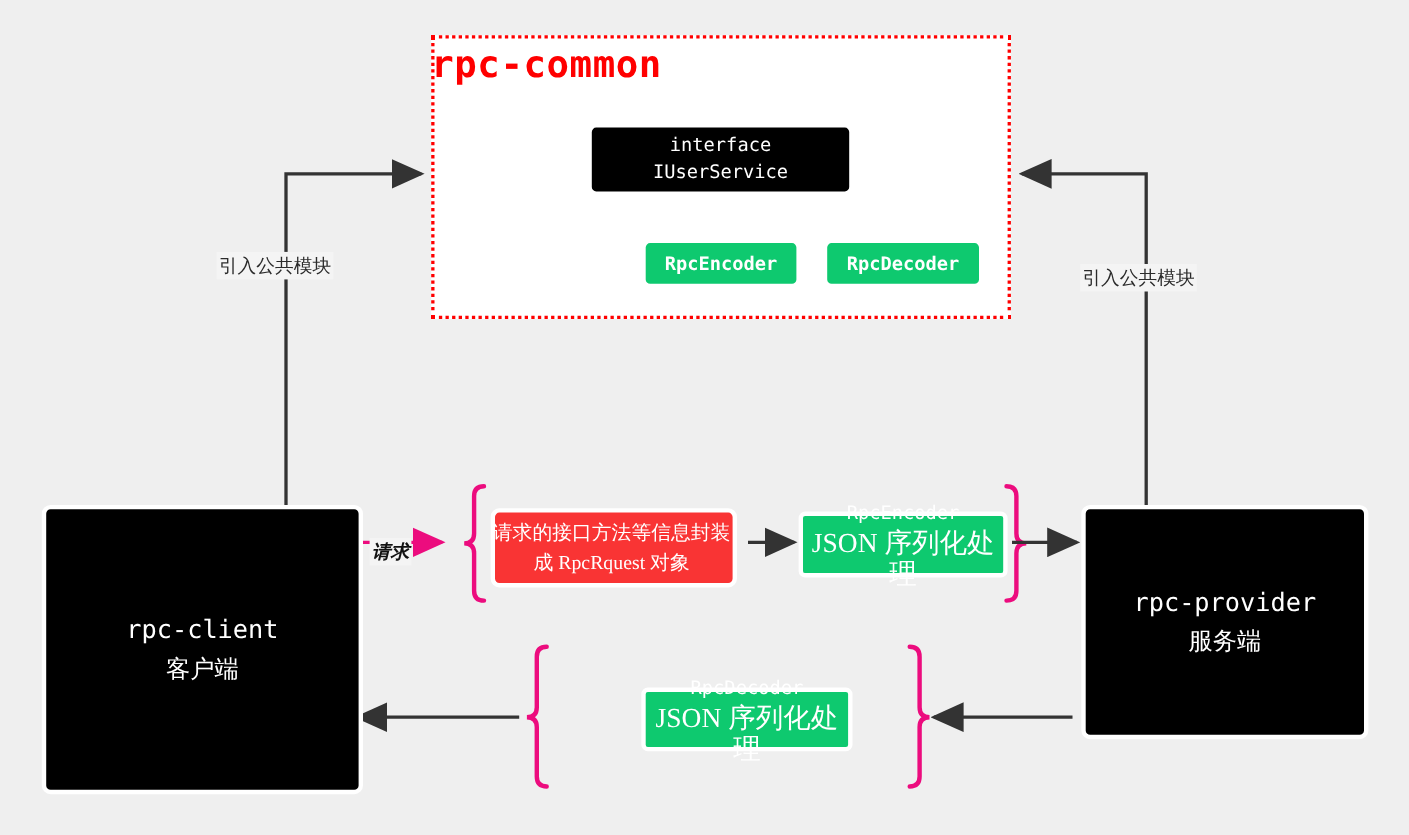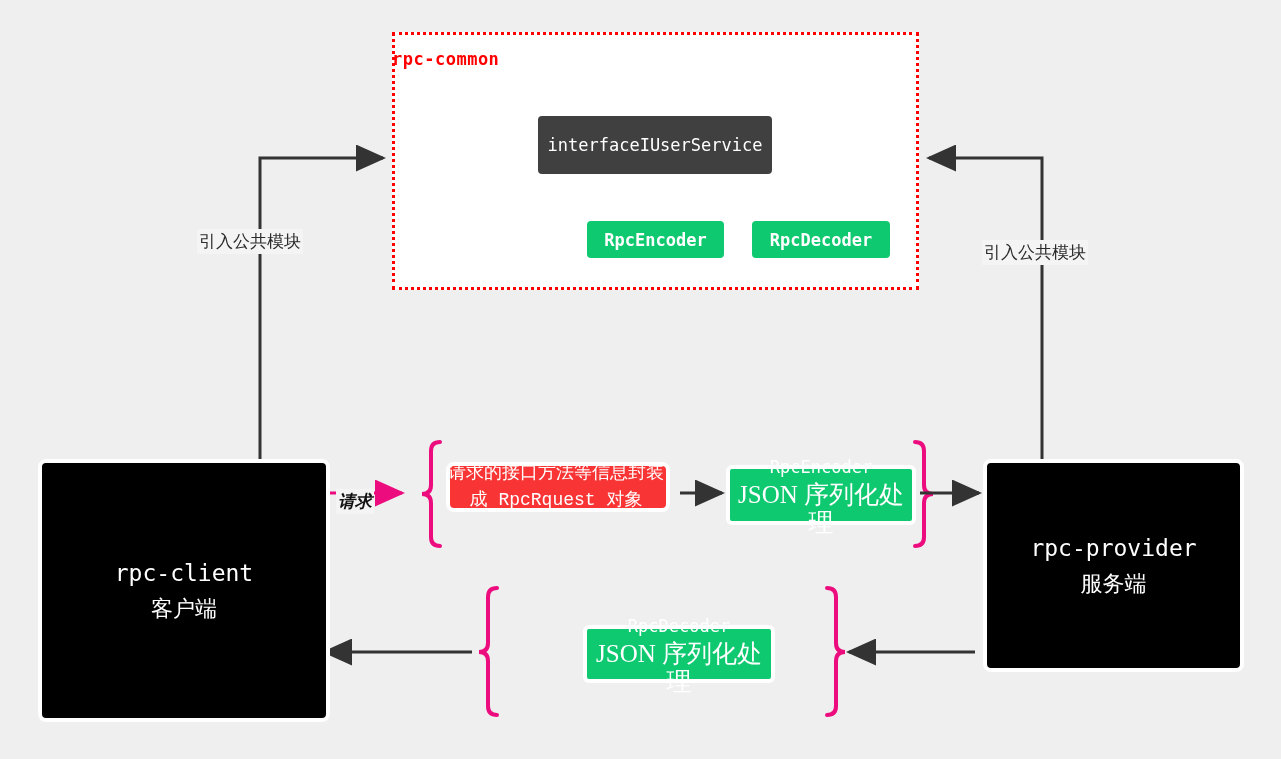--- a/index.html
+++ b/index.html
@@ -48,38 +48,38 @@
   }
   .common-title {
     position: absolute;
     left: 392px;
     top: 42px;
     width: 495px;
     height: 34px;
     color: #ff0000;
     font-family: "DejaVu Sans Mono", monospace;
     font-weight: bold;
-    font-size: 17px;
+    font-size: 34px;
     letter-spacing: 0.5px;
     line-height: 34px;
   }
 
   .iface-box {
     left: 534px;
     top: 112px;
     width: 242px;
     height: 66px;
-    background: #404040;
+    background: #000000;
     border: 4px solid #ffffff;
     border-radius: 8px;
     color: #ffffff;
     font-family: "DejaVu Sans Mono", monospace;
     font-size: 17px;
     line-height: 25px;
-    flex-direction: row;
+    flex-direction: column;
   }
 
   .chip {
     background: #0ec96f;
     border: 4px solid #ffffff;
     border-radius: 8px;
     color: #ffffff;
     font-family: "DejaVu Sans Mono", monospace;
     font-weight: bold;
     font-size: 17px;
@@ -108,26 +108,26 @@
     font-size: 22px;
   }
   .client-box   { left: 38px;  top: 459px; width: 292px; height: 263px; }
   .provider-box { left: 983px; top: 459px; width: 261px; height: 213px; }
 
   
   .req-box {
     left: 446px;
     top: 462px;
     width: 224px;
-    height: 50px;
+    height: 72px;
     background: #f93434;
     border: 4px solid #ffffff;
     border-radius: 8px;
     color: #ffffff;
-    font-family: Liberation Mono, monospace;
+    font-family: Liberation Serif, serif;
     font-size: 18px;
     line-height: 27px;
     overflow: visible;
   }
   .enc-box {
     left: 726px;
     top: 465px;
     width: 190px;
     height: 60px;
     background: #0ec96f;

